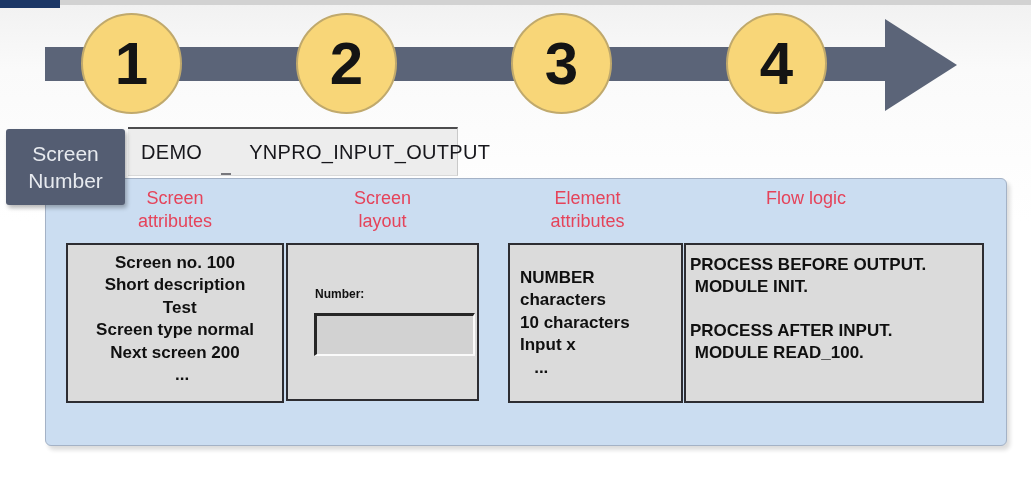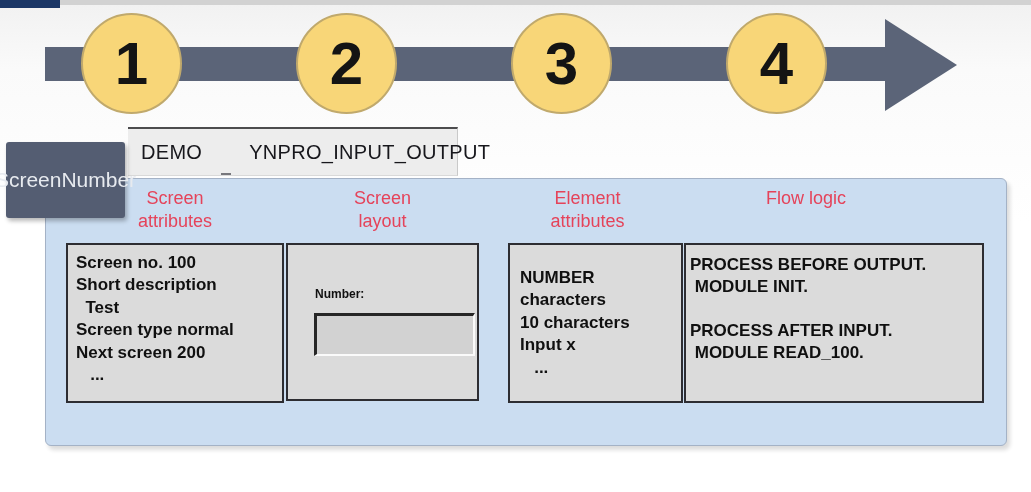--- a/index.html
+++ b/index.html
@@ -22,23 +22,23 @@
   .circle{
     position:absolute;top:13px;width:101px;height:101px;border-radius:50%;
     background:#f8d678;border:2px solid #c0a96c;box-sizing:border-box;
     display:flex;align-items:center;justify-content:center;
   }
   .circle span{font-size:60px;font-weight:bold;color:#141414;line-height:1;}
   .c1{left:81px;} .c2{left:296px;} .c3{left:511px;} .c4{left:726px;}
 
   
   .tab{
-    position:absolute;left:6px;top:142px;width:119px;height:76px;background:#545d72;
+    position:absolute;left:6px;top:129px;width:119px;height:76px;background:#545d72;
     border-radius:3px;box-shadow:2px 3px 4px rgba(0,0,0,0.28);z-index:5;
-    display:flex;flex-direction:row;align-items:center;justify-content:center;
+    display:flex;flex-direction:column;align-items:center;justify-content:center;
     color:#e7eaef;font-size:21px;line-height:1.3;
   }
 
   
   .title-field{
     position:absolute;left:128px;top:127px;width:330px;height:49px;box-sizing:border-box;
     background:#ededed;border-top:2px solid #4c4c4e;border-right:1px solid #c9c9c9;
     border-bottom:1px solid #d9d9d9;z-index:4;
     display:flex;align-items:center;padding-left:13px;
     font-weight:normal;font-size:20px;color:#17171c;letter-spacing:0.3px;white-space:pre;gap:22px;
@@ -65,21 +65,21 @@
   .hdr1{left:110px;width:130px;}
   .hdr2{left:330px;width:105px;}
   .hdr3{left:525px;width:125px;}
   .hdr4{left:656px;width:300px;}
 
   .gbox{
     position:absolute;top:243px;height:160px;box-sizing:border-box;z-index:2;
     background:#dbdbdb;border:2px solid #2d2d32;
     font-weight:bold;font-size:17px;color:#101010;line-height:1.32;
   }
-  .b1{left:66px;width:218px;padding:7px 8px;}
+  .b1{left:66px;width:218px;padding:7px 8px;text-align:center;}
   .b2{left:286px;width:193px;height:158px;}
   .b3{left:508px;width:175px;padding:22px 10px 6px 10px;}
   .b4{left:684px;width:300px;padding:9px 4px;line-height:1.3;}
   .line{white-space:pre;min-height:1.3em;}
 
   .num-label{position:absolute;left:27px;top:42px;font-weight:bold;font-size:12px;color:#101010;}
   .num-input{
     position:absolute;left:26px;top:68px;width:161px;height:43px;box-sizing:border-box;
     background:#d2d2d2;border:none;outline:none;
     border-top:3px solid #262626;border-left:3px solid #262626;

